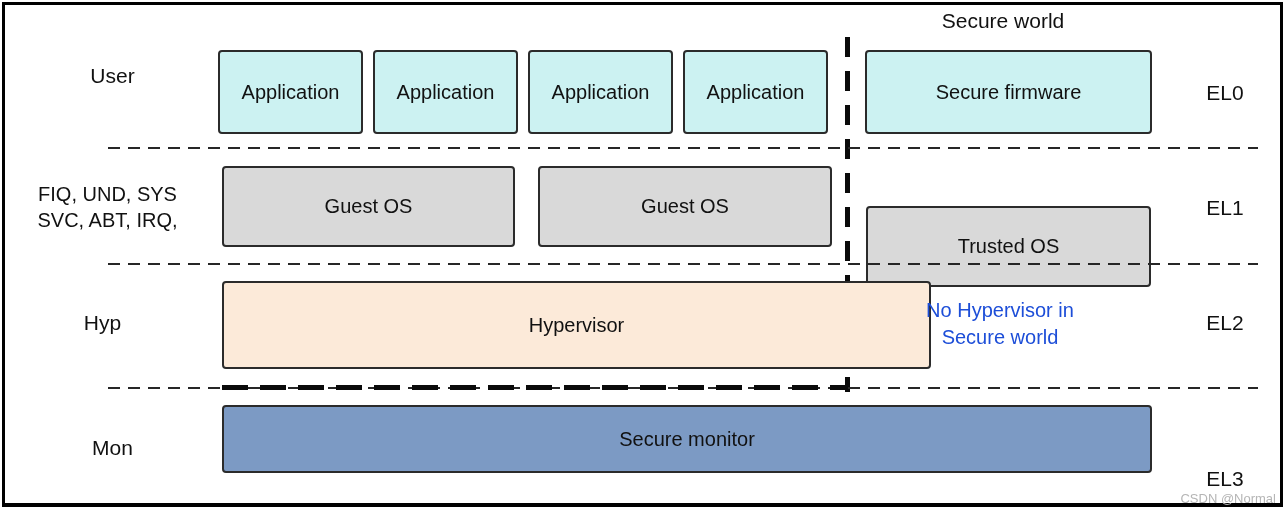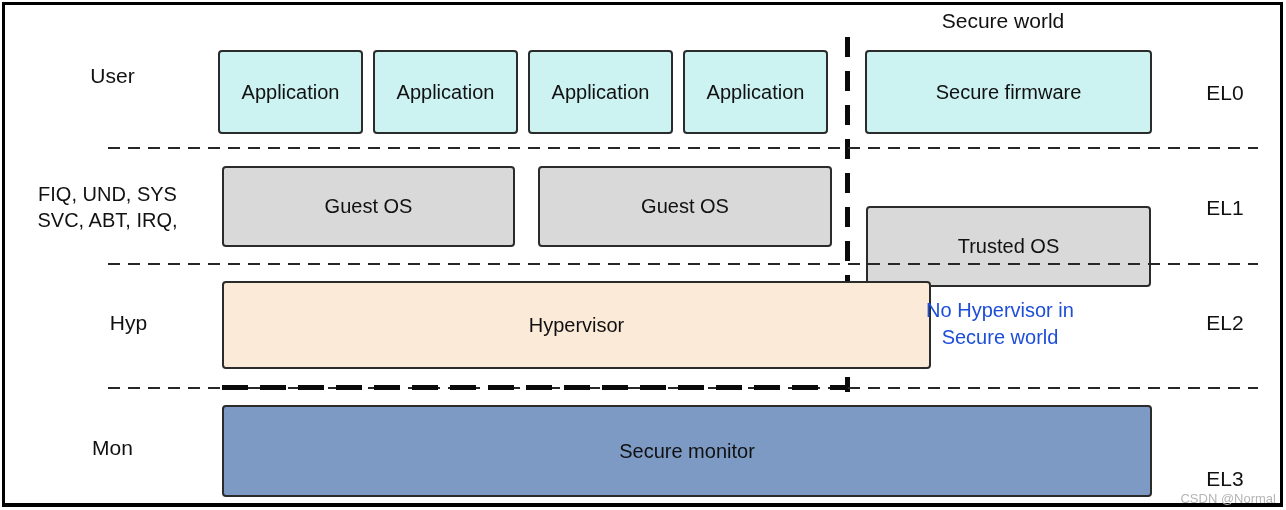--- a/index.html
+++ b/index.html
@@ -124,35 +124,35 @@
   </div>
 
   <div class="box gray" style="left:222px; top:166px; width:293px; height:81px;">Guest OS</div>
   <div class="box gray" style="left:538px; top:166px; width:294px; height:81px;">Guest OS</div>
   <div class="box gray" style="left:866px; top:166px; width:285px; height:81px;margin-top:40px;">Trusted OS</div>
 
   <div class="el-label" style="top:196px;">EL1</div>
 
   <div class="hdash" style="top:263px;"></div>
 
-  <div class="row-label" style="left:46px; top:311px; width:165px;text-align:center;">Hyp</div>
+  <div class="row-label" style="left:20px; top:311px; width:165px;text-align:center;">Hyp</div>
 
   <div class="box peach" style="left:222px; top:281px; width:709px; height:88px;">Hypervisor</div>
 
   <div class="secure-note" style="top:297px;">
     <span class="line">No Hypervisor in</span>
     <span class="line">Secure world</span>
   </div>
 
   <div class="el-label" style="top:311px;">EL2</div>
 
   <div class="hdash" style="top:387px;"></div>
   <div class="hdash-thick" style="left:222px; top:385px; width:623px;"></div>
 
   <div class="row-label" style="left:30px; top:436px; width:165px;">Mon</div>
 
-  <div class="box blue" style="left:222px; top:405px; width:930px; height:92px;">Secure monitor</div>
+  <div class="box blue" style="left:222px; top:405px; width:930px; height:68px;">Secure monitor</div>
 
   <div class="el-label" style="top:426px;margin-top:41px;">EL3</div>
 
   <div class="watermark">CSDN @Normal</div>
 
 </div>
 
 </body></html>

